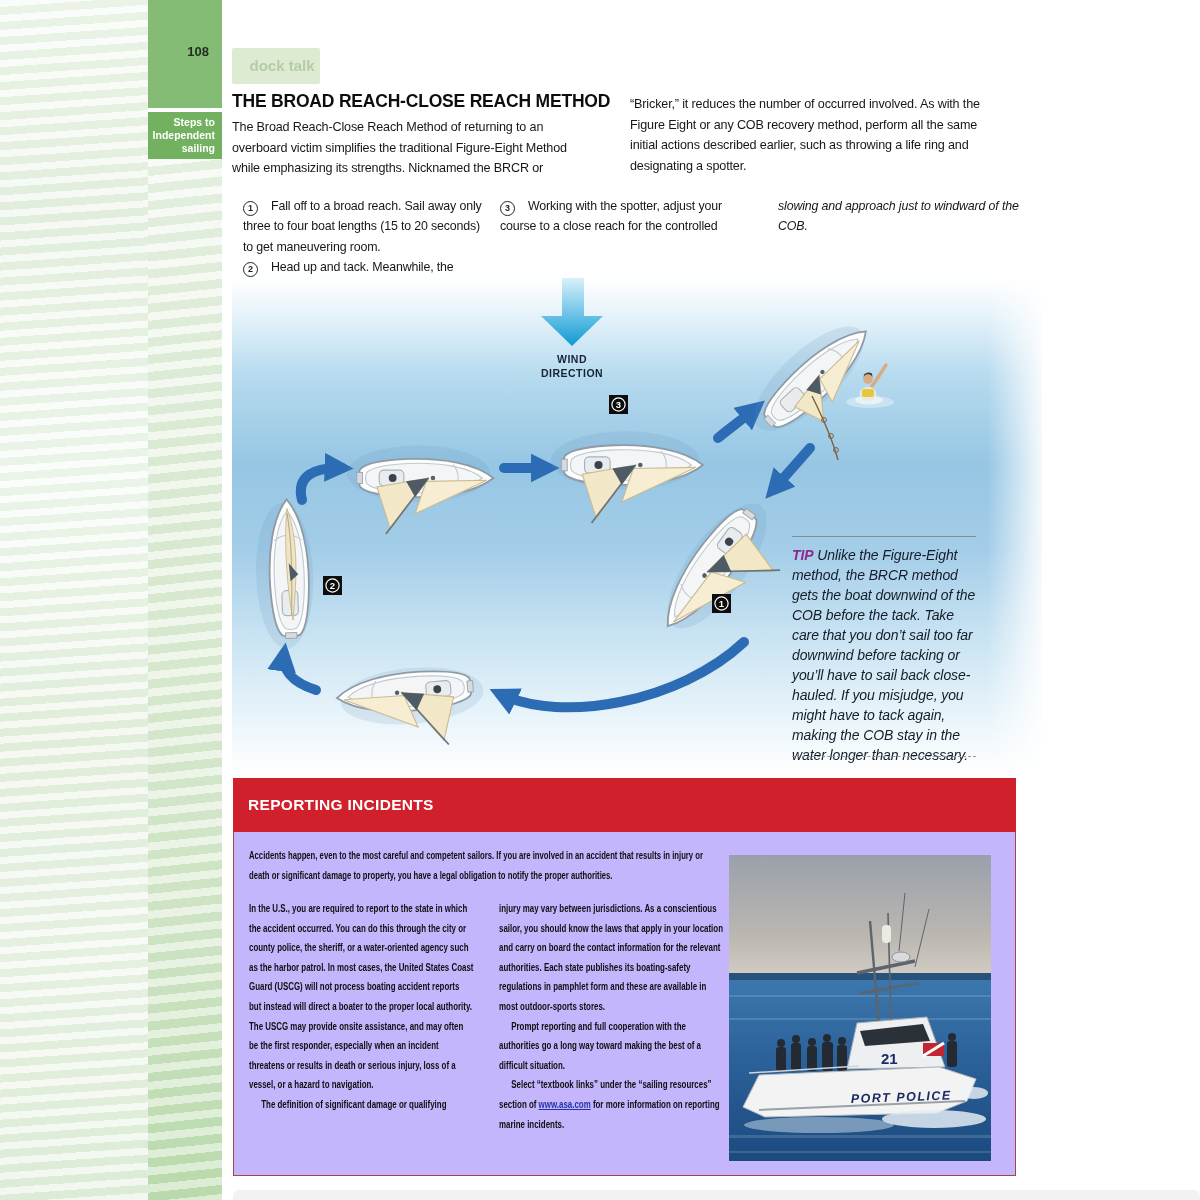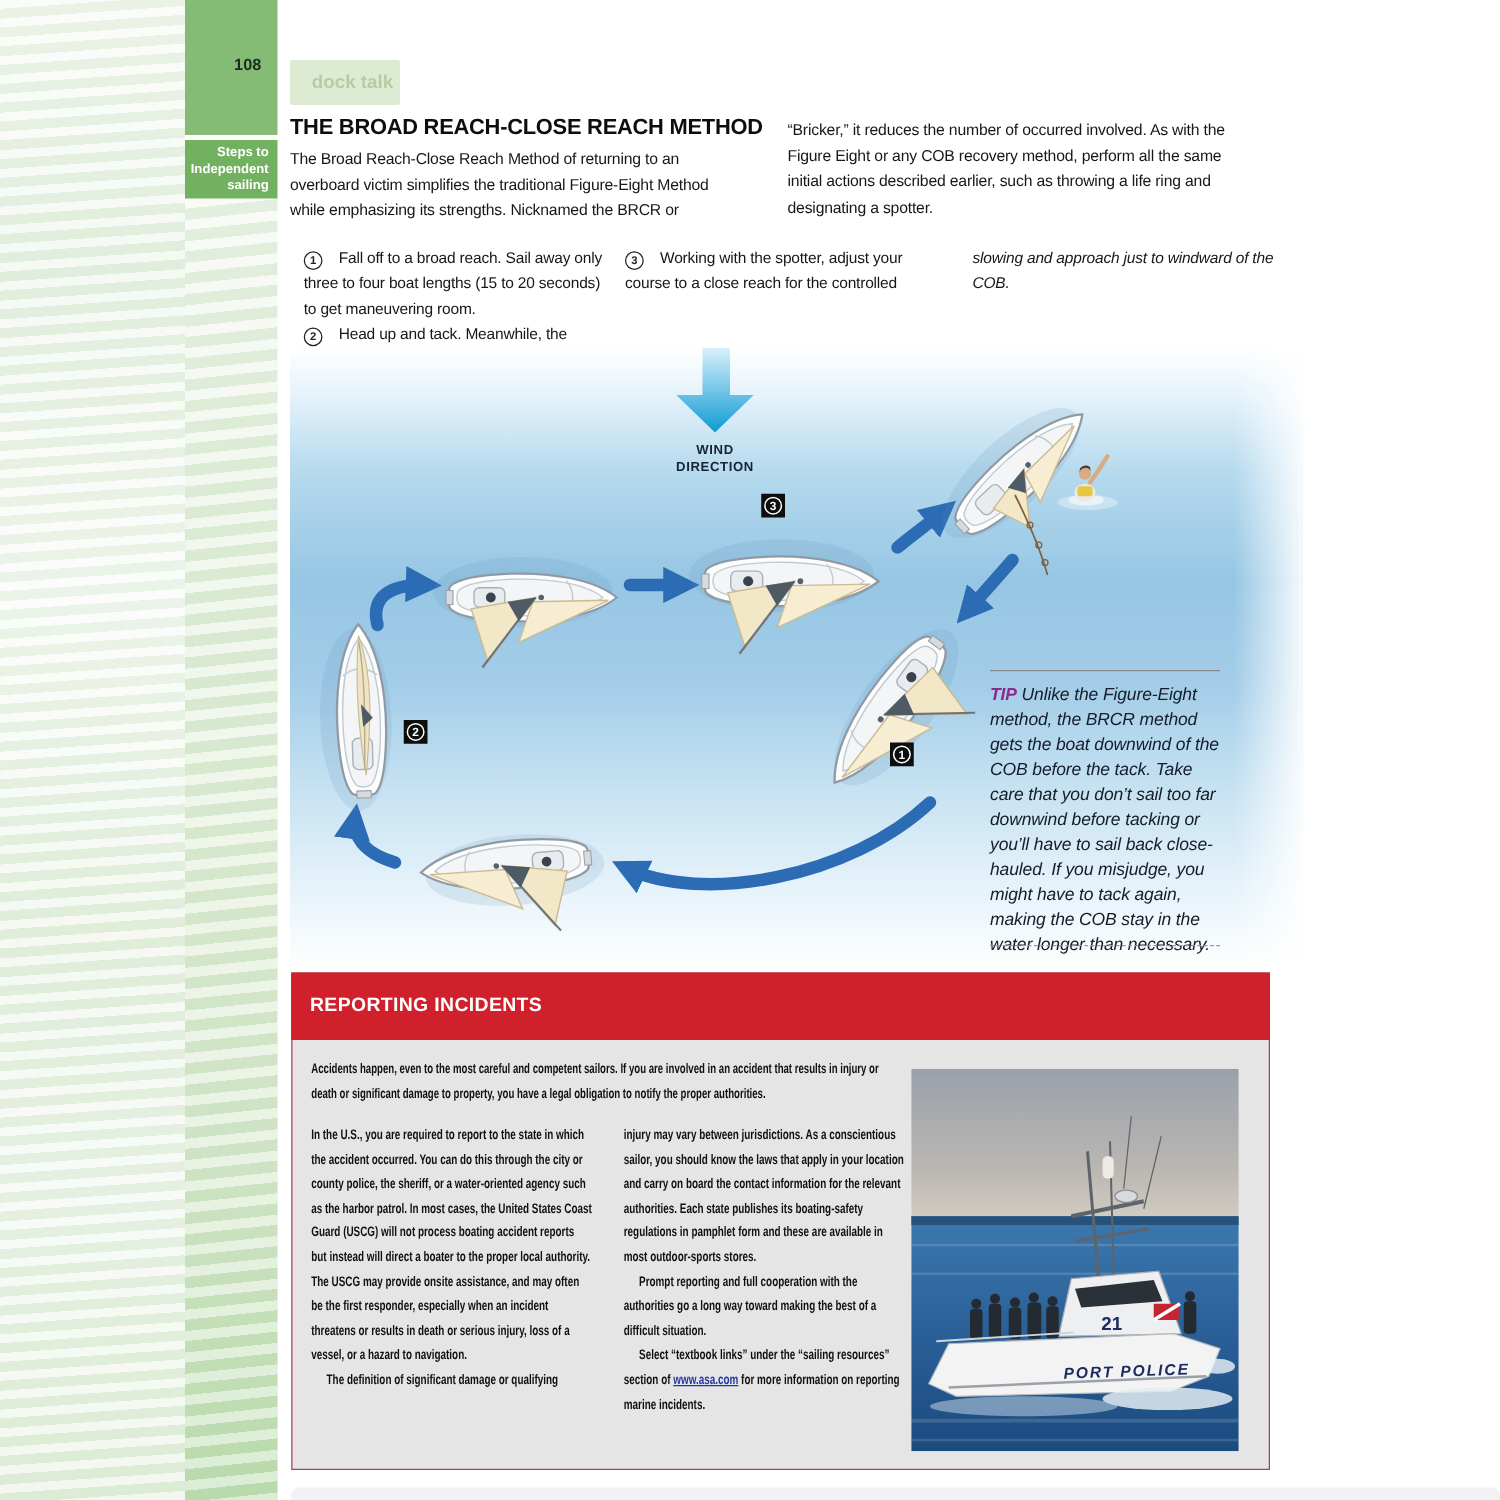--- a/index.html
+++ b/index.html
@@ -39,21 +39,21 @@
     font-size:9px;line-height:13px;text-align:center;font-weight:bold;color:#222;
     margin-right:13px;vertical-align:-1px;}
 
   
   .tip{left:792px;top:536px;width:184px;border-top:1px solid #8a8a8a;padding-top:8px;
     font-size:14px;line-height:20px;font-style:italic;color:#141d29;letter-spacing:-.1px;}
   .tip b{color:#8d288f;font-style:italic;}
   .tip-rule{left:792px;top:756px;width:184px;border-top:1px dashed #999;height:0;}
 
   
-  .rbox{left:233px;top:778px;width:783px;height:398px;border:1px solid #a3454e;background:#e5e5e5;box-sizing:border-box;}
+  .rbox{left:233px;top:778px;width:783px;height:398px;border:1px solid #a3454e;background:#c4b5fd;box-sizing:border-box;}
   .rbanner{position:absolute;left:-1px;top:-1px;width:783px;height:54px;background:#d0202b;}
   .rbanner span{display:block;padding-left:15px;line-height:54px;font-size:15.5px;font-weight:bold;
     color:#ffffff;letter-spacing:.3px;}
   .cond{font-weight:bold;font-size:11px;line-height:19.6px;color:#101010;
     transform:scaleX(.72);transform-origin:0 0;}
   .rintro{position:absolute;left:15px;top:66px;width:676px;transform:scaleX(.70);line-height:20px;}
   .rcolL{position:absolute;left:15px;top:120px;width:312px;}
   .rcolR{position:absolute;left:265px;top:120px;width:312px;}
   .rbox p{margin:0;}
   .rbox p.ind{text-indent:17px;}

